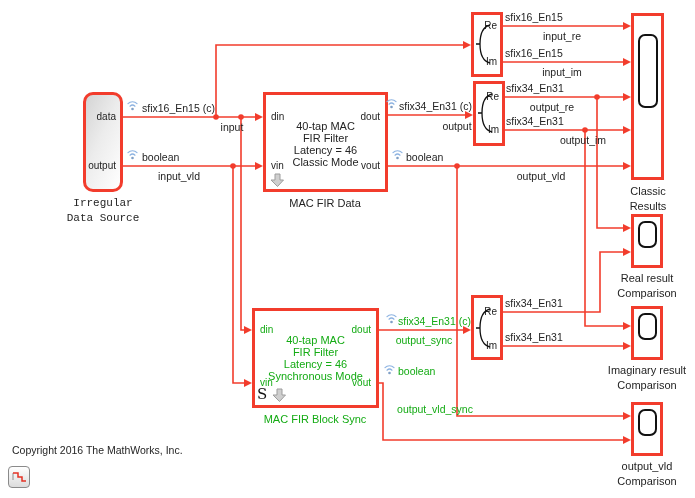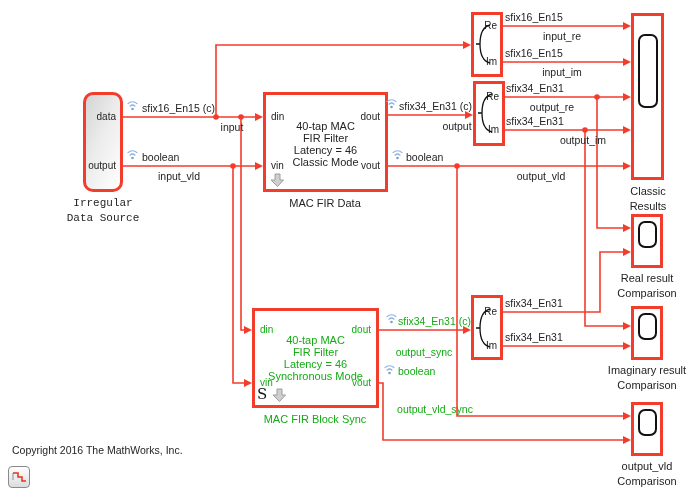--- a/index.html
+++ b/index.html
@@ -204,21 +204,21 @@
 
   <span class="sig" style="left:506px;top:83px;">sfix34_En31</span>
   <span class="sig c" style="left:552px;top:102px;">output_re</span>
   <span class="sig" style="left:506px;top:116px;">sfix34_En31</span>
   <span class="sig c" style="left:547px;top:135px;margin-left:36px;">output_im</span>
 
   <span class="sig" style="left:505px;top:298px;">sfix34_En31</span>
   <span class="sig" style="left:505px;top:332px;">sfix34_En31</span>
 
   <span class="sig g" style="left:398px;top:316px;">sfix34_En31 (c)</span>
-  <span class="sig c g" style="left:424px;top:335px;margin-top:12px;">output_sync</span>
+  <span class="sig c g" style="left:424px;top:335px;">output_sync</span>
   <span class="sig g" style="left:398px;top:366px;">boolean</span>
   <span class="sig c g" style="left:420px;top:404px;padding-left:30px;">output_vld_sync</span>
 
   <svg class="icon" style="left:126px;top:99px;" width="13" height="13" viewBox="0 0 13 13">
     <path d="M4 7.2 a3.6 3.6 0 0 1 5 0 M2 4.6 a6.4 6.4 0 0 1 9 0" fill="none" stroke="#8db3e2" stroke-width="1.2" stroke-linecap="round"></path>
     <circle cx="6.5" cy="10" r="1.3" fill="#7f9fc6"></circle>
   </svg>
   <svg class="icon" style="left:126px;top:148px;" width="13" height="13" viewBox="0 0 13 13">
     <path d="M4 7.2 a3.6 3.6 0 0 1 5 0 M2 4.6 a6.4 6.4 0 0 1 9 0" fill="none" stroke="#8db3e2" stroke-width="1.2" stroke-linecap="round"></path>
     <circle cx="6.5" cy="10" r="1.3" fill="#7f9fc6"></circle>

